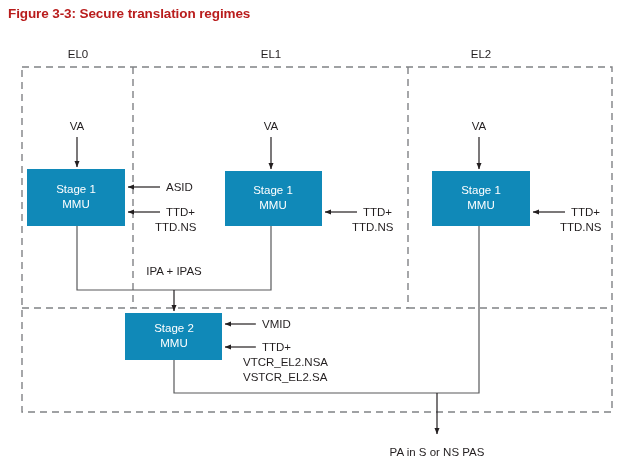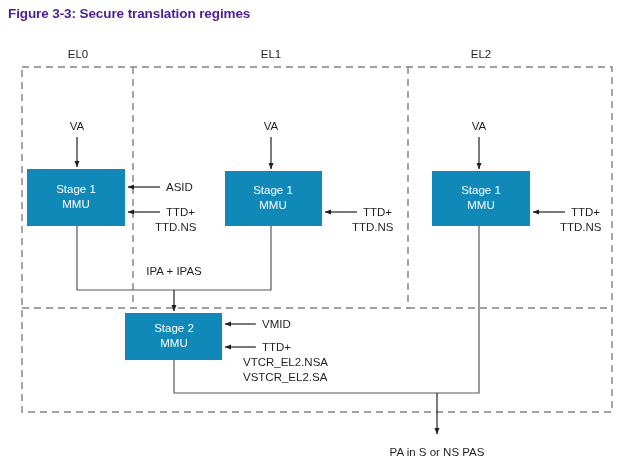--- a/index.html
+++ b/index.html
@@ -17,21 +17,21 @@
     position: relative;
     width: 632px;
     height: 464px;
   }
   .fig-title {
     position: absolute;
     left: 8px;
     top: 6px;
     font-size: 13.5px;
     font-weight: bold;
-    color: #4c1d95;
+    color: #b91c1c;
     letter-spacing: -0.1px;
     white-space: nowrap;
   }
   svg.diagram {
     position: absolute;
     left: 0;
     top: 0;
     width: 632px;
     height: 464px;
   }

